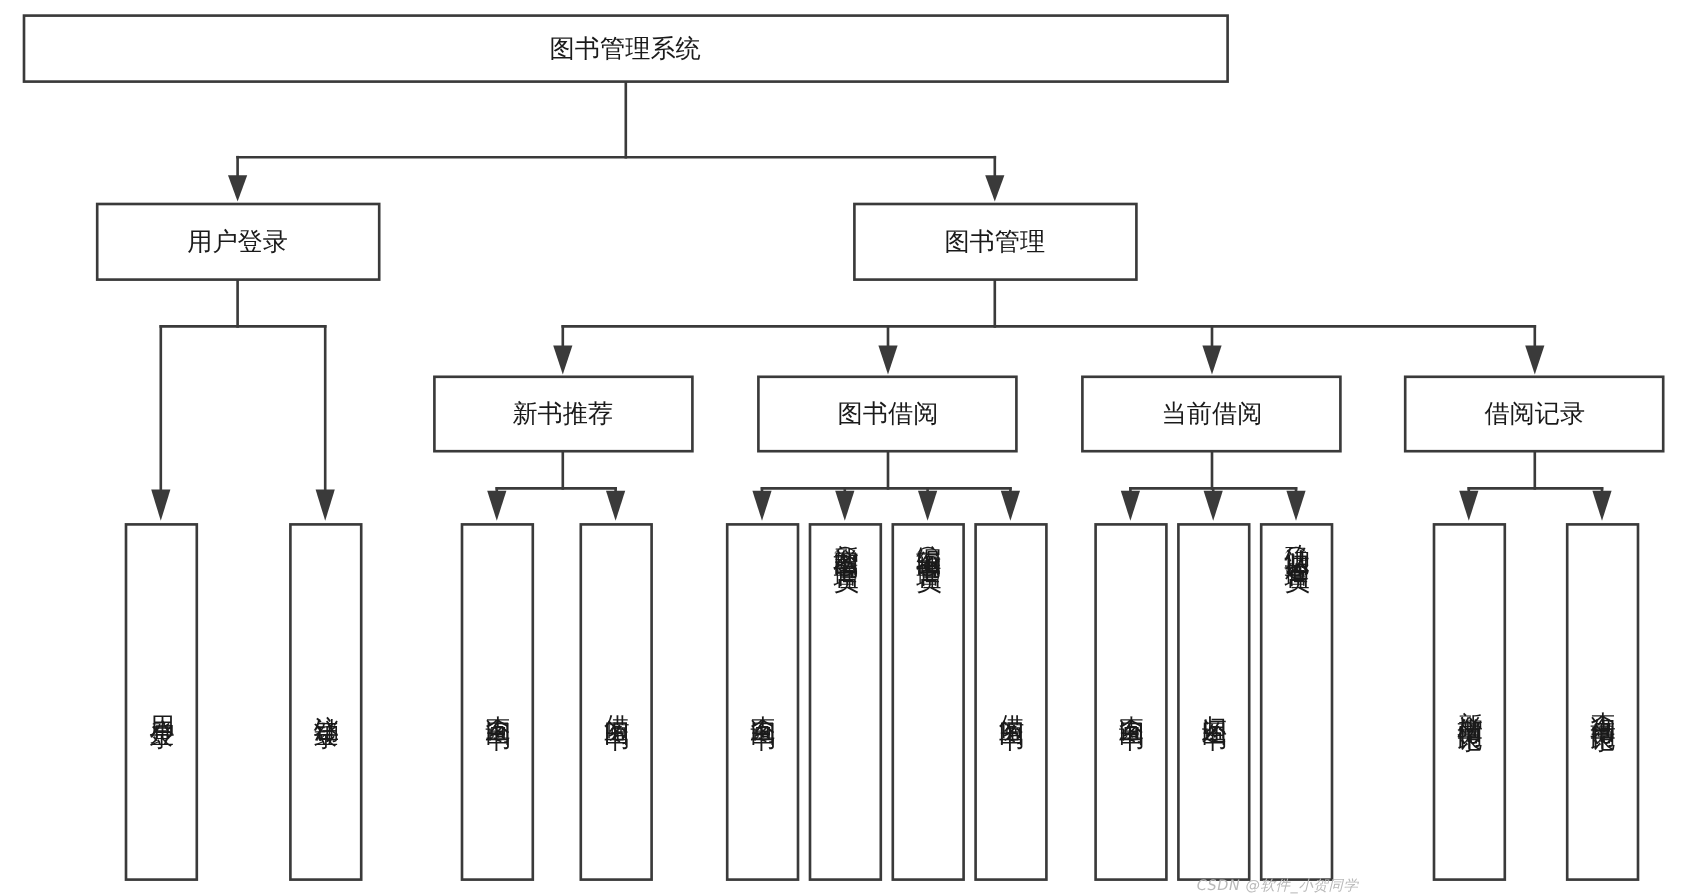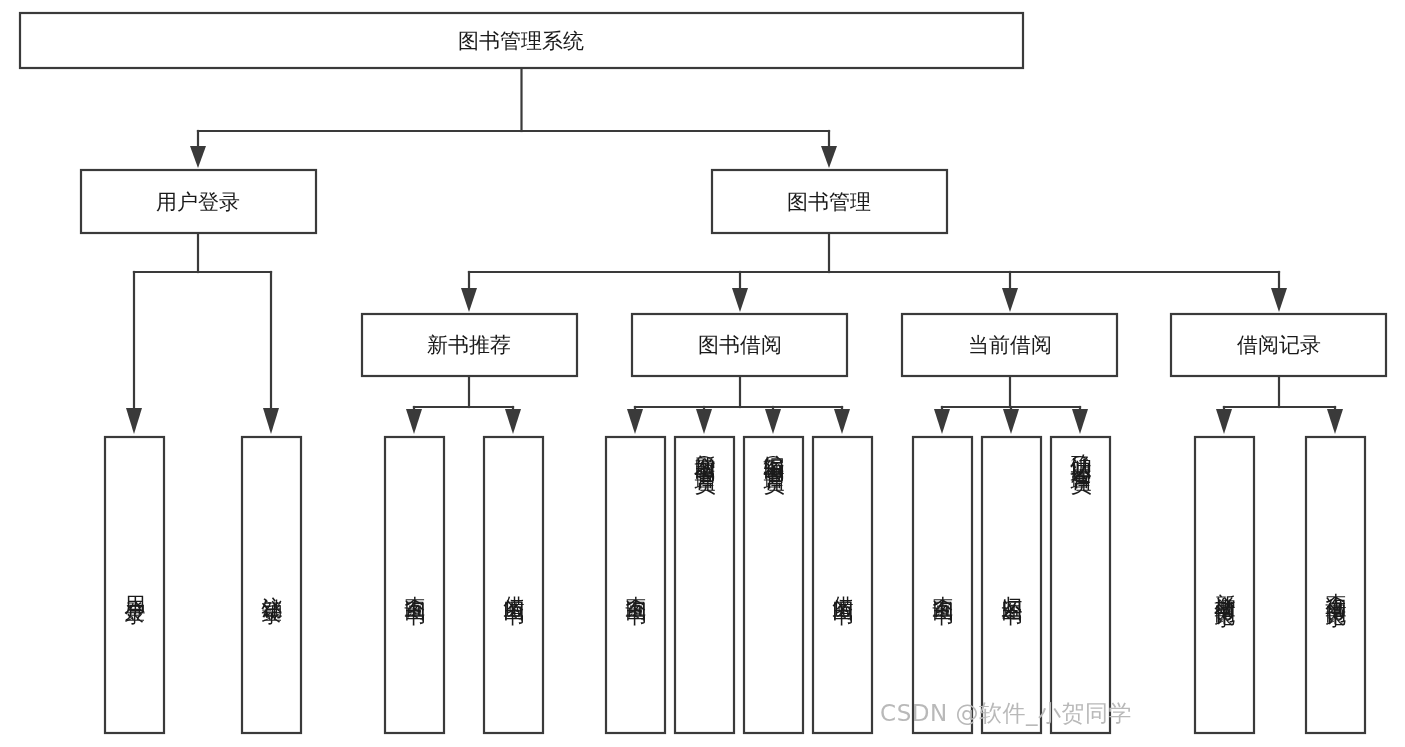--- a/index.html
+++ b/index.html
@@ -61,26 +61,27 @@
     font-family: "DejaVu Sans", "Liberation Sans", sans-serif;
     font-size: 21px;
     line-height: 1;
     letter-spacing: 3px;
     color: #1a1a1a;
     white-space: nowrap;
   }
   .watermark {
     position: absolute;
     right: 8px;
-    bottom: 18px;
-    font-family: "DejaVu Sans", "Liberation Sans", sans-serif;
-    font-size: 23px;
+    bottom: 0;
+    font-family: "DejaVu Sans", "Liberation Sans", sans-serif;
+    font-size: 12px;
     color: #b9b9b9;
     white-space: nowrap;
     letter-spacing: 0.5px;
+    font-style: italic;
   }
 </style>
 </head>
 <body>
 
 <div id="diagram-root">
 
   <svg class="diagram-canvas" viewBox="0 0 1405 747" xmlns="http://www.w3.org/2000/svg">
 
     <defs>

